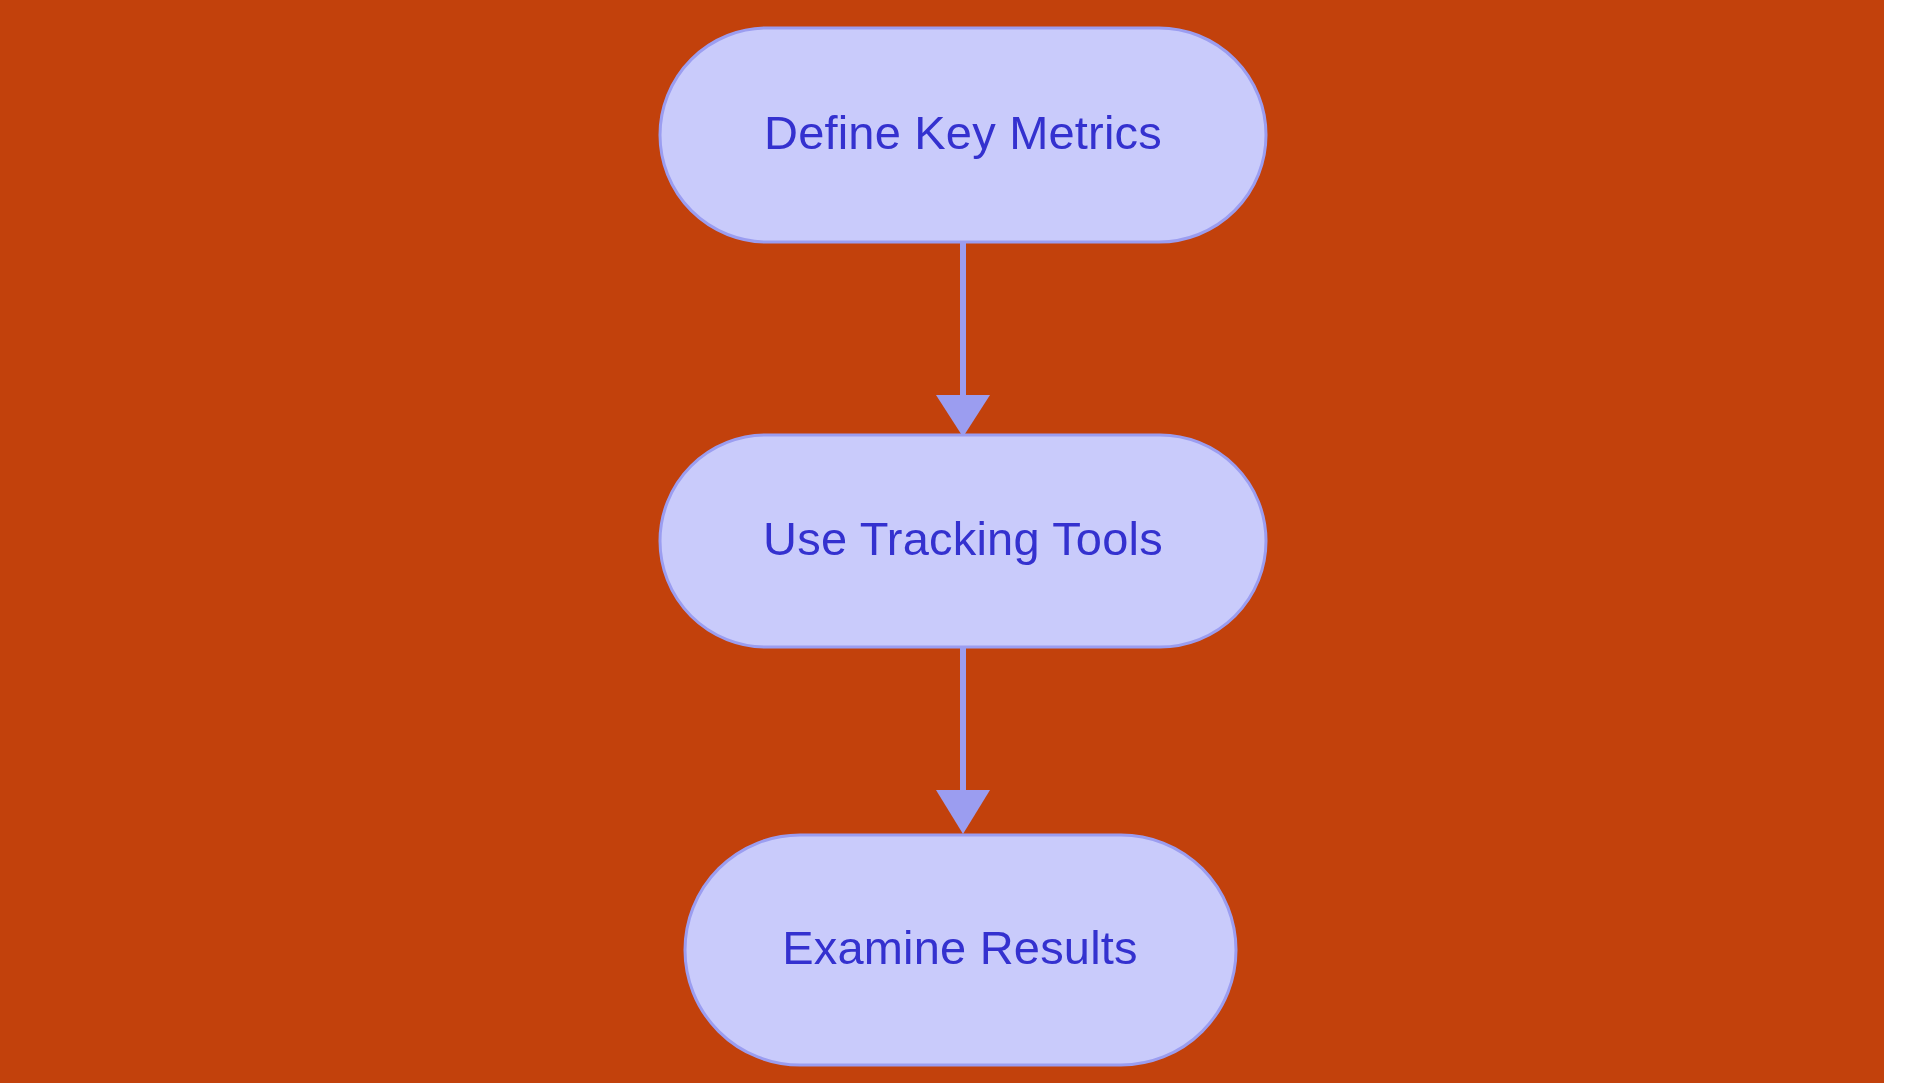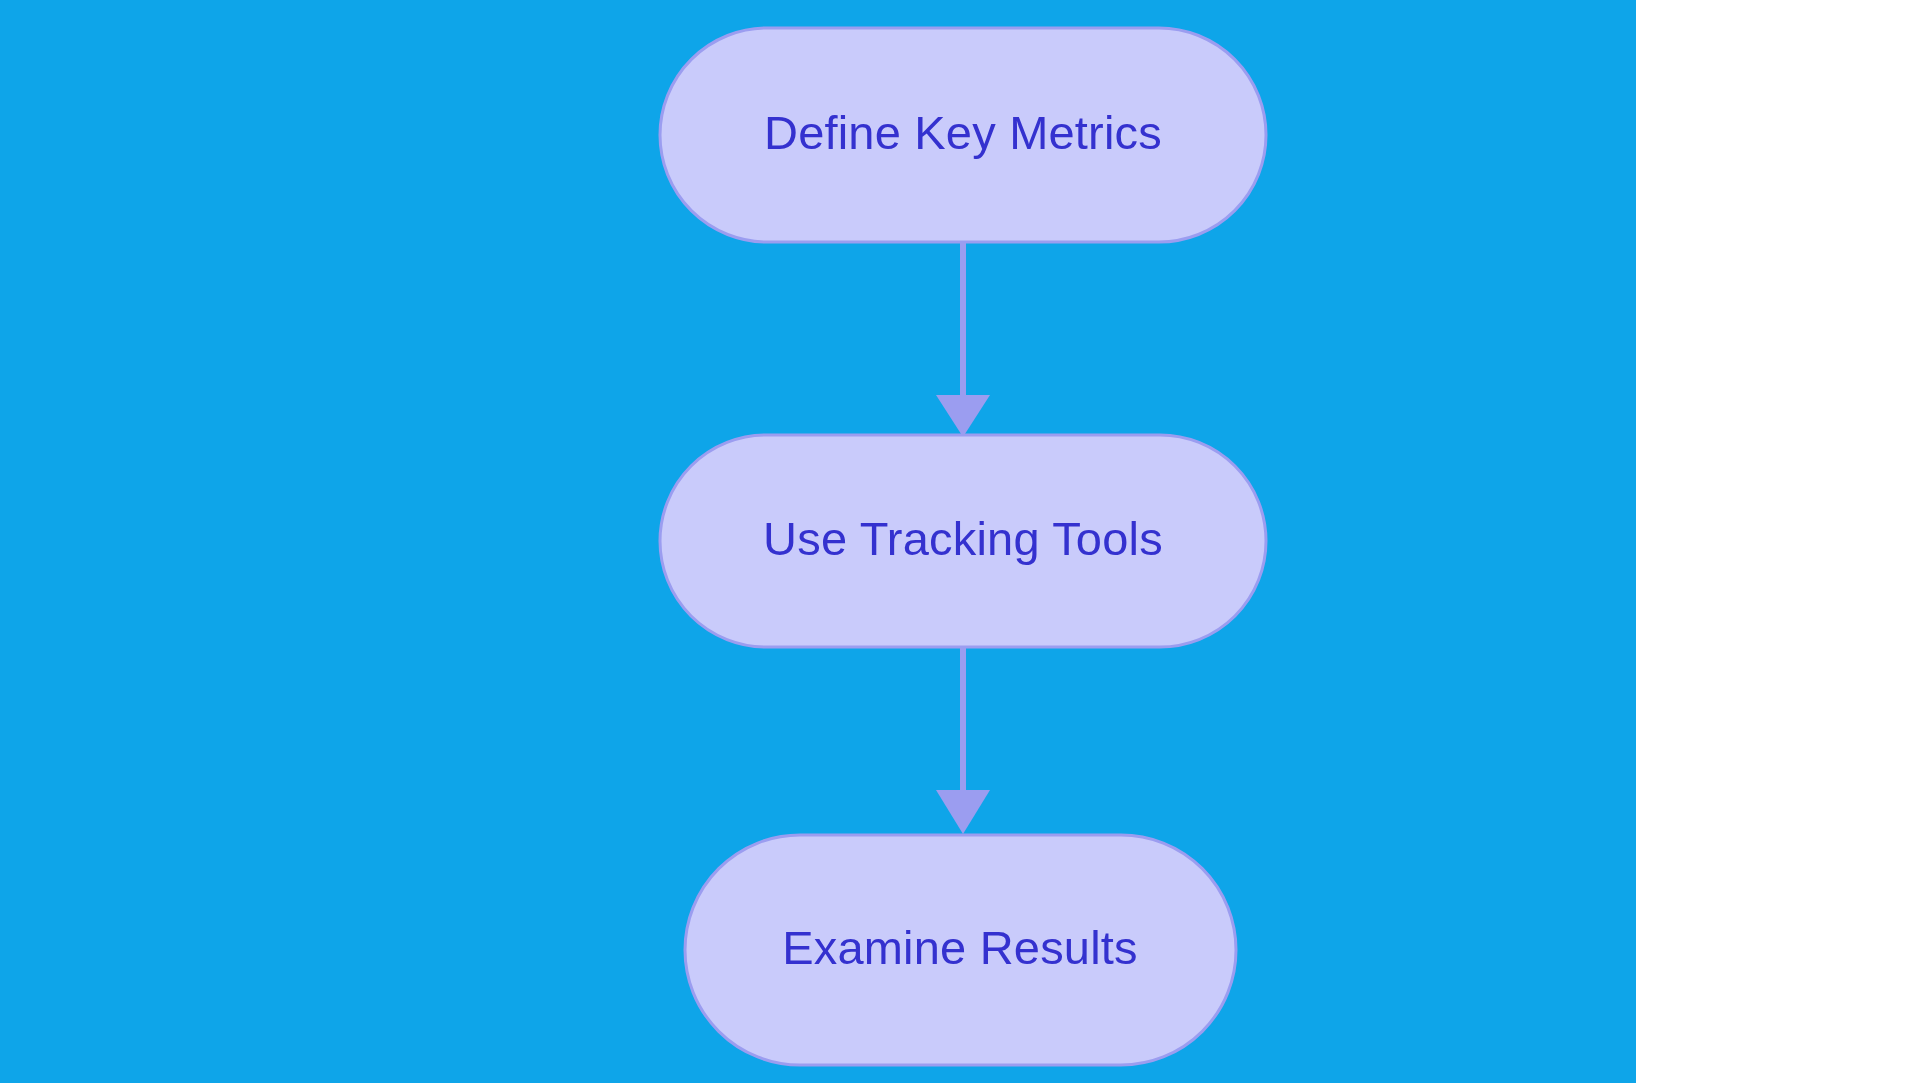--- a/index.html
+++ b/index.html
@@ -9,23 +9,23 @@
     background: #ffffff;
   }
   body {
     width: 1920px;
     height: 1083px;
     overflow: hidden;
     font-family: "Liberation Sans", sans-serif;
   }
   #diagram-root {
     position: relative;
-    width: 1636px;
+    width: 1884px;
     height: 1083px;
-    background: #0ea5e9;
+    background: #c2410c;
   }
   #flow-svg {
     position: absolute;
     top: 0;
     left: 0;
     width: 1920px;
     height: 1083px;
     display: block;
   }
   .node-shape {

